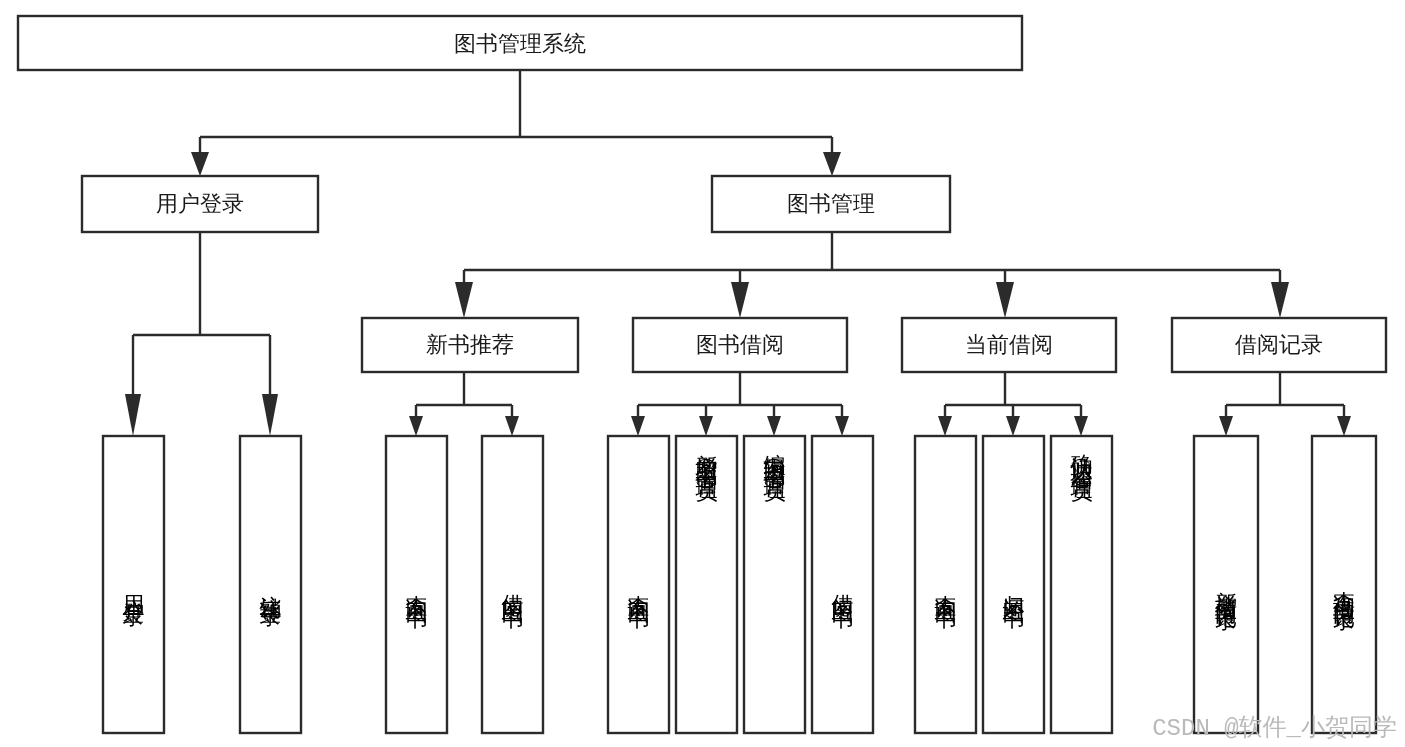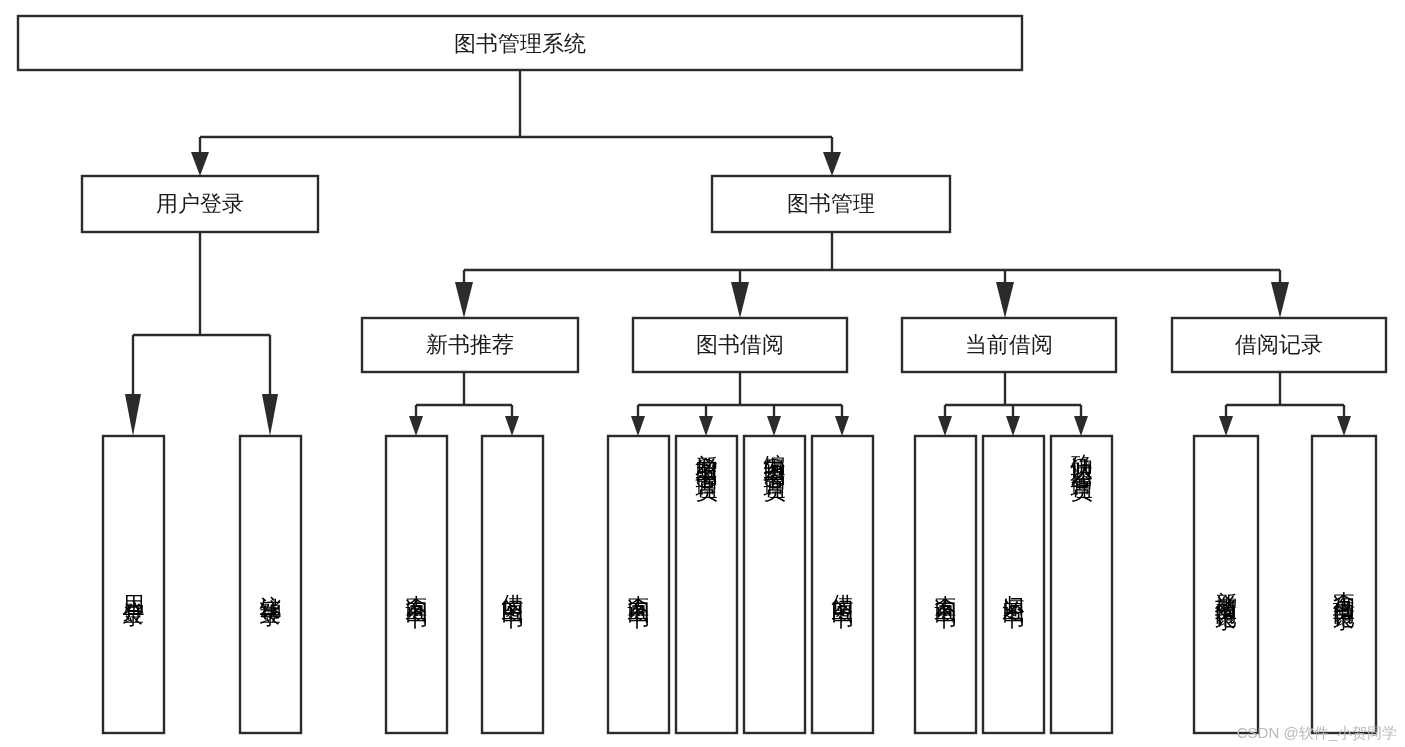--- a/index.html
+++ b/index.html
@@ -55,22 +55,22 @@
     font-size: 22px;
     fill: #1a1a1a;
     writing-mode: vertical-rl;
     text-orientation: upright;
     letter-spacing: 4px;
   }
   .watermark-text {
     position: absolute;
     right: 8px;
     bottom: 4px;
-    font-family: Liberation Sans, sans-serif;
-    font-size: 15px;
+    font-family: Liberation Mono, monospace;
+    font-size: 24px;
     color: #b9b9b9;
     white-space: nowrap;
     user-select: none;
   }
 </style>
 </head>
 <body>
 
 <div id="diagram-root">
 

